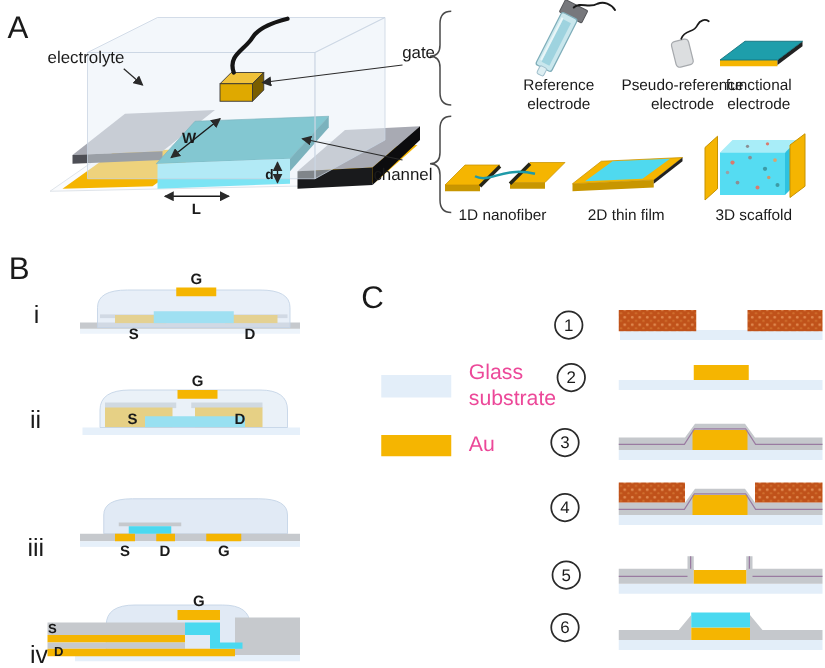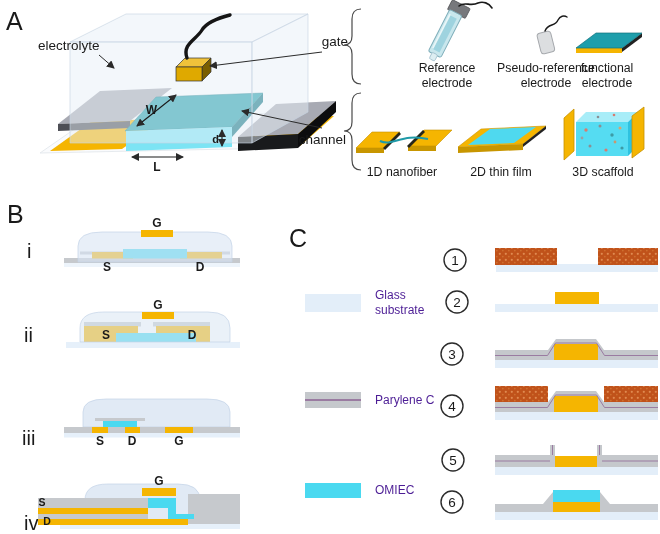--- a/index.html
+++ b/index.html
@@ -13,21 +13,21 @@
   .dim{font-size:12px;font-weight:bold}
   .dim-sm{font-size:11px;font-weight:bold}
   .num{font-size:20px}
   .gsd{font-size:12px;font-weight:bold}
   .gsd-sm{font-size:10.5px;font-weight:bold}
   .circnum{font-size:13.5px}
   
   .c-letter{position:absolute;left:289px;top:224px;font-size:25px;color:#1a1a1a}
   .legend-row{position:absolute;left:305px;display:flex;align-items:center;gap:14px}
   .swatch{width:56px;flex:0 0 56px}
-  .legend-label{width:80px;font-size:12px;line-height:1.22;color:#4c1d95}
+  .legend-label{width:80px;font-size:17px;line-height:1.22;color:#ec4899}
   .sw-glass{height:18px;background:#E3EEF9}
   .sw-au{height:17px;background:#F5B501}
   .sw-pa{height:16px;background:#C5C8CC;position:relative}
   .sw-pa::after{content:"";position:absolute;left:0;right:0;top:45%;height:1.5px;background:#9A7BA1}
   .sw-pr{height:17px;background-color:#C0521A;
          background-image:radial-gradient(#E08A50 1px,rgba(0,0,0,0) 1.4px);
          background-size:6px 6px}
   .sw-om{height:15px;background:#4AD9F0}
 </style>
 </head>
@@ -239,27 +239,23 @@
     <text class="gsd-sm" x="47" y="324.5" text-anchor="middle">D</text>
   </g>
 </svg>
 
 <div class="c-letter">C</div>
 
 <div class="legend-row" style="top:288px">
   <div class="swatch sw-glass"></div>
   <div class="legend-label">Glass substrate</div>
 </div>
-<div class="legend-row" style="top:392px">
-  <div class="swatch sw-pa"></div>
-  <div class="legend-label">Parylene C</div>
-</div>
-<div class="legend-row" style="top:483px">
-  <div class="swatch sw-om"></div>
-  <div class="legend-label">OMIEC</div>
+<div class="legend-row" style="top:346px">
+  <div class="swatch sw-au"></div>
+  <div class="legend-label">Au</div>
 </div>
 
 <svg width="240" height="294" viewBox="0 0 240 294" style="left:420px;top:240px">
   <defs>
     <pattern id="pr" width="6" height="6" patternUnits="userSpaceOnUse">
       <rect width="6" height="6" fill="#C0521A"></rect>
       <circle cx="1.8" cy="1.8" r="1.1" fill="#E08A50"></circle>
       <circle cx="4.8" cy="4.6" r="0.9" fill="#D06F2E"></circle>
     </pattern>
   </defs>

